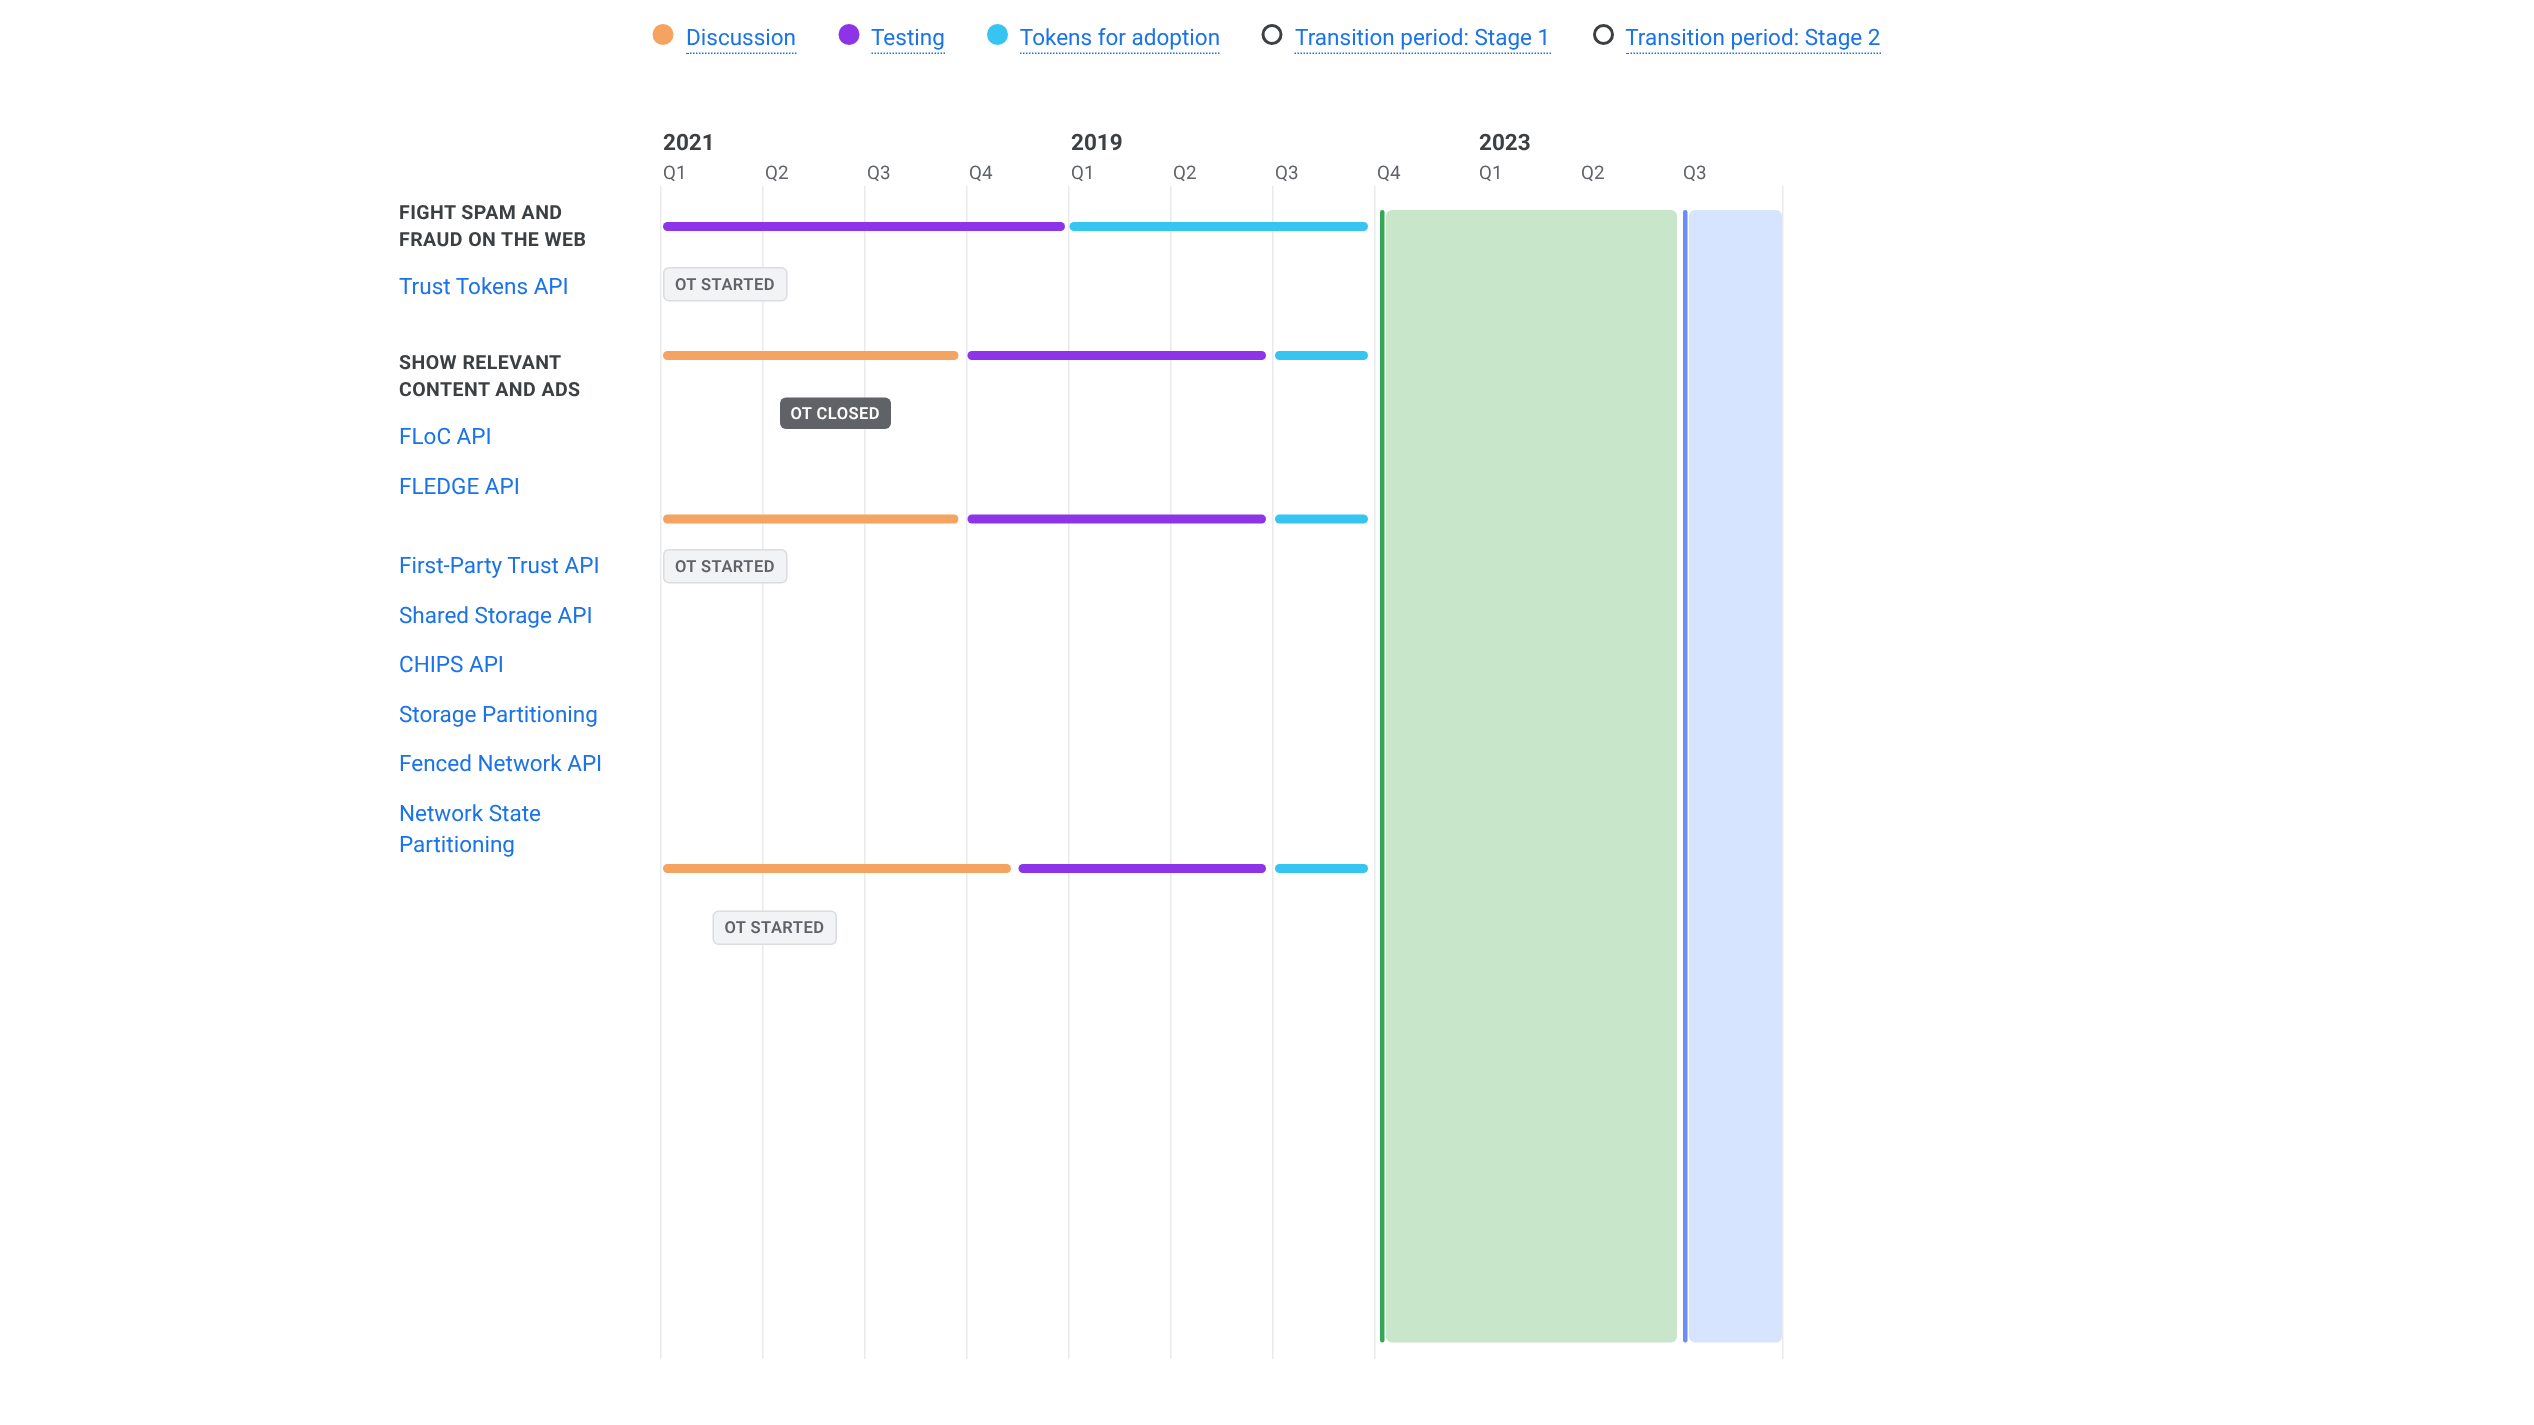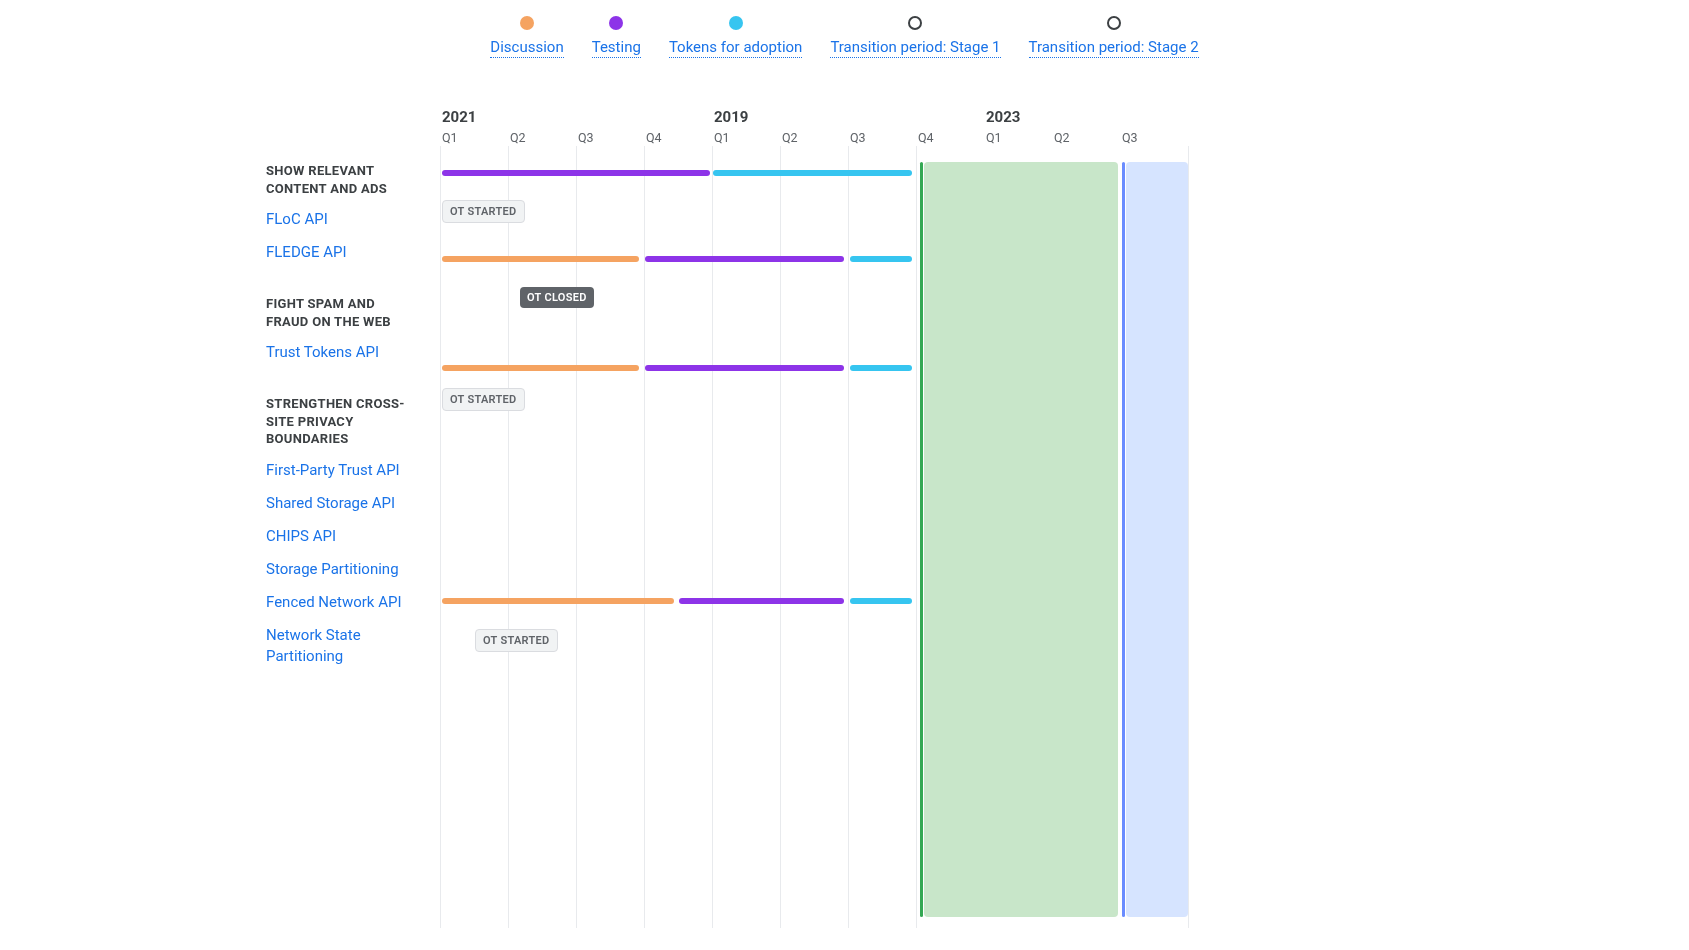--- a/index.html
+++ b/index.html
@@ -11,21 +11,21 @@
     color: #3c4043;
     width: 1689px;
   }
   
   .legend {
     display: flex;
     justify-content: center;
     gap: 28px;
     margin: 6px 0 50px 0;
   }
-  .legend-item { display: flex; align-items: center; gap: 8px; font-size: 15px; flex-direction: column; }
+  .legend-item { display: flex; gap: 8px; font-size: 15px; }
   .legend-dot {
     width: 14px; height: 14px; border-radius: 50%;
   }
   .legend-dot.outline { background: #fff; border: 2px solid; }
   .legend-label {
     color: #1a73e8;
     border-bottom: 1.5px dotted #1a73e8;
     padding-bottom: 1px;
   }
   
@@ -145,31 +145,30 @@
   </div>
   <div class="legend-item">
     <span class="legend-dot outline c-s2b"></span>
     <span class="legend-label">Transition period: Stage 2</span>
   </div>
 </div>
 
 <div class="wrap">
 
   <div class="left">
+    <div class="block">
+      <div class="section-title" style="max-width:150px">FIGHT SPAM AND FRAUD ON THE WEB</div>
+      <div class="api-link">Trust Tokens API</div>
+    </div>
     <div class="block" style="margin-top:6px">
       <div class="section-title" style="max-width:160px">SHOW RELEVANT CONTENT AND ADS</div>
       <div class="api-link">FLoC API</div>
       <div class="api-link">FLEDGE API</div>
     </div>
-    <div class="block">
-      <div class="section-title" style="max-width:150px">FIGHT SPAM AND FRAUD ON THE WEB</div>
-      <div class="api-link">Trust Tokens API</div>
-    </div>
     <div class="block" style="margin-top:6px">
-      <div class="section-title" style="max-width:160px">STRENGTHEN CROSS-SITE PRIVACY BOUNDARIES</div>
       <div class="api-link">First-Party Trust API</div>
       <div class="api-link">Shared Storage API</div>
       <div class="api-link">CHIPS API</div>
       <div class="api-link">Storage Partitioning</div>
       <div class="api-link">Fenced Network API</div>
       <div class="api-link" style="max-width:120px">Network State Partitioning</div>
     </div>
   </div>
 
   <div class="right">

